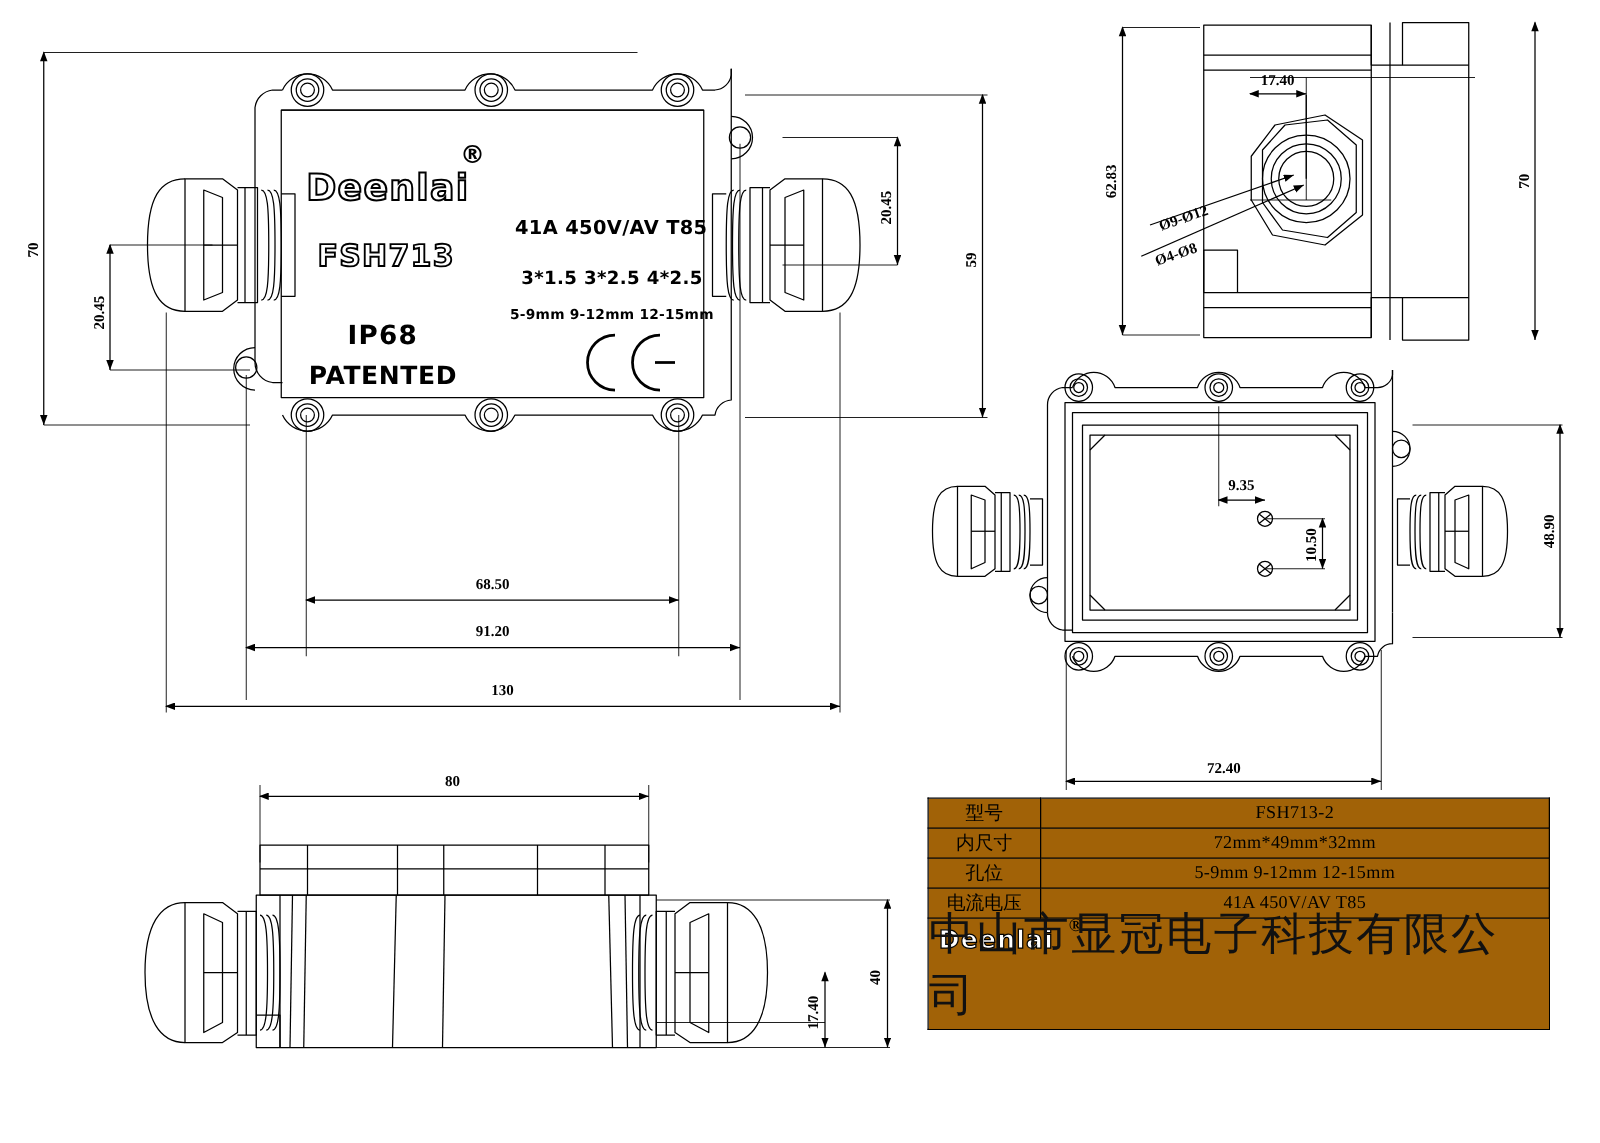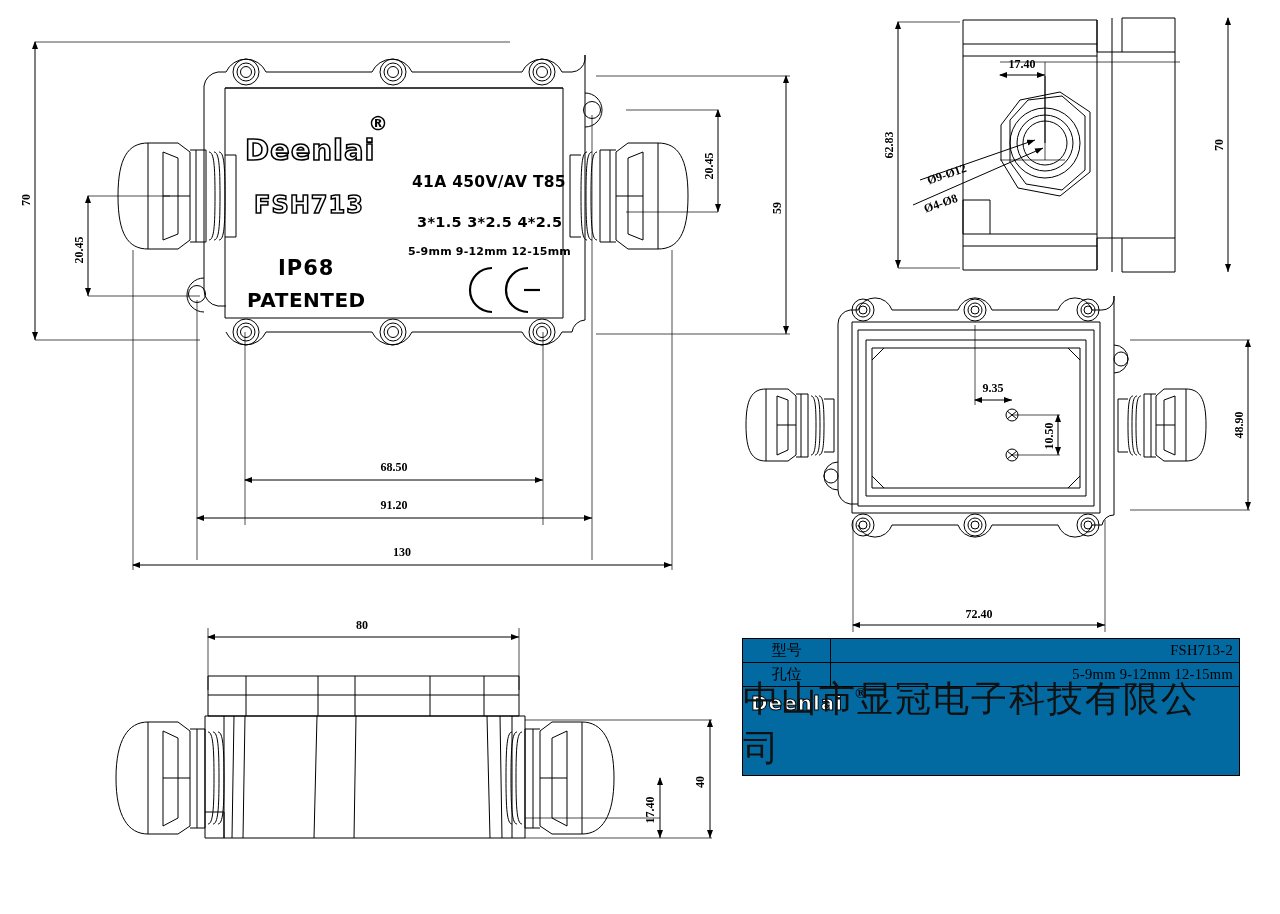--- a/index.html
+++ b/index.html
@@ -3,23 +3,23 @@
 <meta charset="utf-8">
 <style>
   html,body{margin:0;padding:0;background:#ffffff;}
   body{width:1280px;height:914px;position:relative;overflow:hidden;
        font-family:"Liberation Serif",serif;color:#000;}
   #sheet{position:absolute;left:0;top:0;width:1280px;height:914px;}
   svg{display:block;}
   .dimtxt{font-family:"Liberation Serif",serif;font-weight:bold;font-size:12px;fill:#000;}
   .tbl{position:absolute;border-collapse:collapse;}
   .tbl td{border:1px solid #000;font-family:"Liberation Serif",serif;font-size:14.5px;
-          padding:2px 6px;color:#000;background:#0369a1;}
+          padding:2px 6px;color:#000;background:#a16207;}
   .tbl td.k{width:78px;text-align:center;font-size:15px;white-space:nowrap;}
-  .tbl td.v{width:415px;text-align:right;letter-spacing:0.3px;}
+  .tbl td.v{width:415px;text-align:center;letter-spacing:0.3px;}
   .footcell{border:1px solid #000;height:84px;position:relative;background:#fff;}
   .cn{position:absolute;right:7px;bottom:2px;font-size:36px;letter-spacing:2px;
       font-family:Liberation Mono, monospace;font-weight:400;color:#111;}
   .brandsm{position:absolute;left:8px;top:4px;font-family:"DejaVu Sans",sans-serif;
       font-weight:bold;font-size:20px;letter-spacing:1px;
       color:#fff;-webkit-text-stroke:1px #000;}
   .regsm{position:absolute;left:112px;top:-2px;font-size:15px;font-weight:bold;}
 </style>
 </head>
 <body>
@@ -396,22 +396,30 @@
   </g>
 </svg>
 
 <table class="tbl" style="left:742px;top:638px;width:498px;">
   <tbody>
     <tr>
       <td class="k">型号</td>
       <td class="v">FSH713-2</td>
     </tr>
     <tr>
+      <td class="k">内尺寸</td>
+      <td class="v">72mm*49mm*32mm</td>
+    </tr>
+    <tr>
       <td class="k">孔位</td>
       <td class="v">5-9mm  9-12mm  12-15mm</td>
+    </tr>
+    <tr>
+      <td class="k">电流电压</td>
+      <td class="v">41A  450V/AV  T85</td>
     </tr>
     <tr>
       <td class="footcell" colspan="2">
         <span class="brandsm">Deenlai</span>
         <span class="regsm">®</span>
         <span class="cn">中山市显冠电子科技有限公司</span>
       </td>
     </tr>
   </tbody>
 </table>

